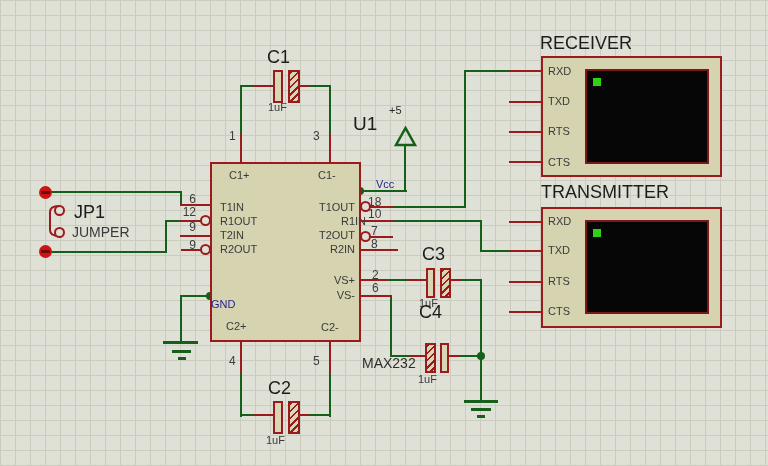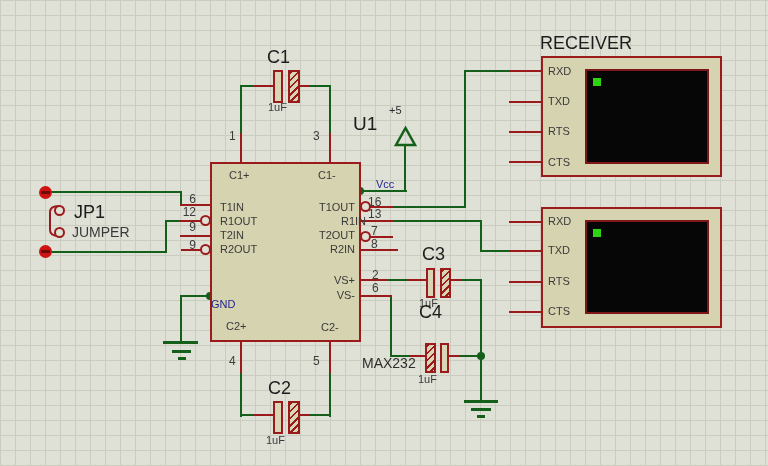--- a/index.html
+++ b/index.html
@@ -141,22 +141,22 @@
   <span class="lbl" style="left:321px;top:321px">C2-</span>
   <span class="lbl navy" style="left:211px;top:298px">GND</span>
   <span class="lbl navy" style="left:376px;top:178px">Vcc</span>
   <span class="lbl ref" style="left:353px;top:115px;font-size:19px">U1</span>
   <span class="lbl" style="left:362px;top:357px;font-size:14px;color:#2e2e2e">MAX232</span>
 
   <span class="lbl num ralign" style="left:168px;top:193px;width:28px">6</span>
   <span class="lbl num ralign" style="left:168px;top:206px;width:28px">12</span>
   <span class="lbl num ralign" style="left:168px;top:221px;width:28px">9</span>
   <span class="lbl num ralign" style="left:168px;top:239px;width:28px">9</span>
-  <span class="lbl num" style="left:368px;top:196px">16</span>
-  <span class="lbl num" style="left:368px;top:208px">13</span>
+  <span class="lbl num" style="left:368px;top:196px">18</span>
+  <span class="lbl num" style="left:368px;top:208px">10</span>
   <span class="lbl num" style="left:371px;top:225px">7</span>
   <span class="lbl num" style="left:371px;top:238px">8</span>
   <span class="lbl num" style="left:372px;top:269px">2</span>
   <span class="lbl num" style="left:372px;top:282px">6</span>
   <span class="lbl num" style="left:229px;top:130px">1</span>
   <span class="lbl num" style="left:313px;top:130px">3</span>
   <span class="lbl num" style="left:229px;top:355px">4</span>
   <span class="lbl num" style="left:313px;top:355px">5</span>
 
   <div class="plate" style="left:273px;top:70px;width:10px;height:33px"></div>
@@ -211,20 +211,21 @@
 
   <span class="lbl ref" style="left:540px;top:34px">RECEIVER</span>
   <div class="termbox" style="left:541px;top:56px"></div>
   <div class="screen" style="left:585px;top:69px;width:124px;height:95px"></div>
   <i class="cursor" style="left:593px;top:78px"></i>
   <span class="lbl" style="left:548px;top:65px">RXD</span>
   <span class="lbl" style="left:548px;top:95px">TXD</span>
   <span class="lbl" style="left:548px;top:125px">RTS</span>
   <span class="lbl" style="left:548px;top:156px">CTS</span>
 
+  <span class="lbl ref" style="left:541px;top:183px">TRANSMITTER</span>
   <div class="termbox" style="left:541px;top:207px"></div>
   <div class="screen" style="left:585px;top:220px;width:124px;height:94px"></div>
   <i class="cursor" style="left:593px;top:229px"></i>
   <span class="lbl" style="left:548px;top:215px">RXD</span>
   <span class="lbl" style="left:548px;top:244px">TXD</span>
   <span class="lbl" style="left:548px;top:275px">RTS</span>
   <span class="lbl" style="left:548px;top:305px">CTS</span>
 
 </div>
 

